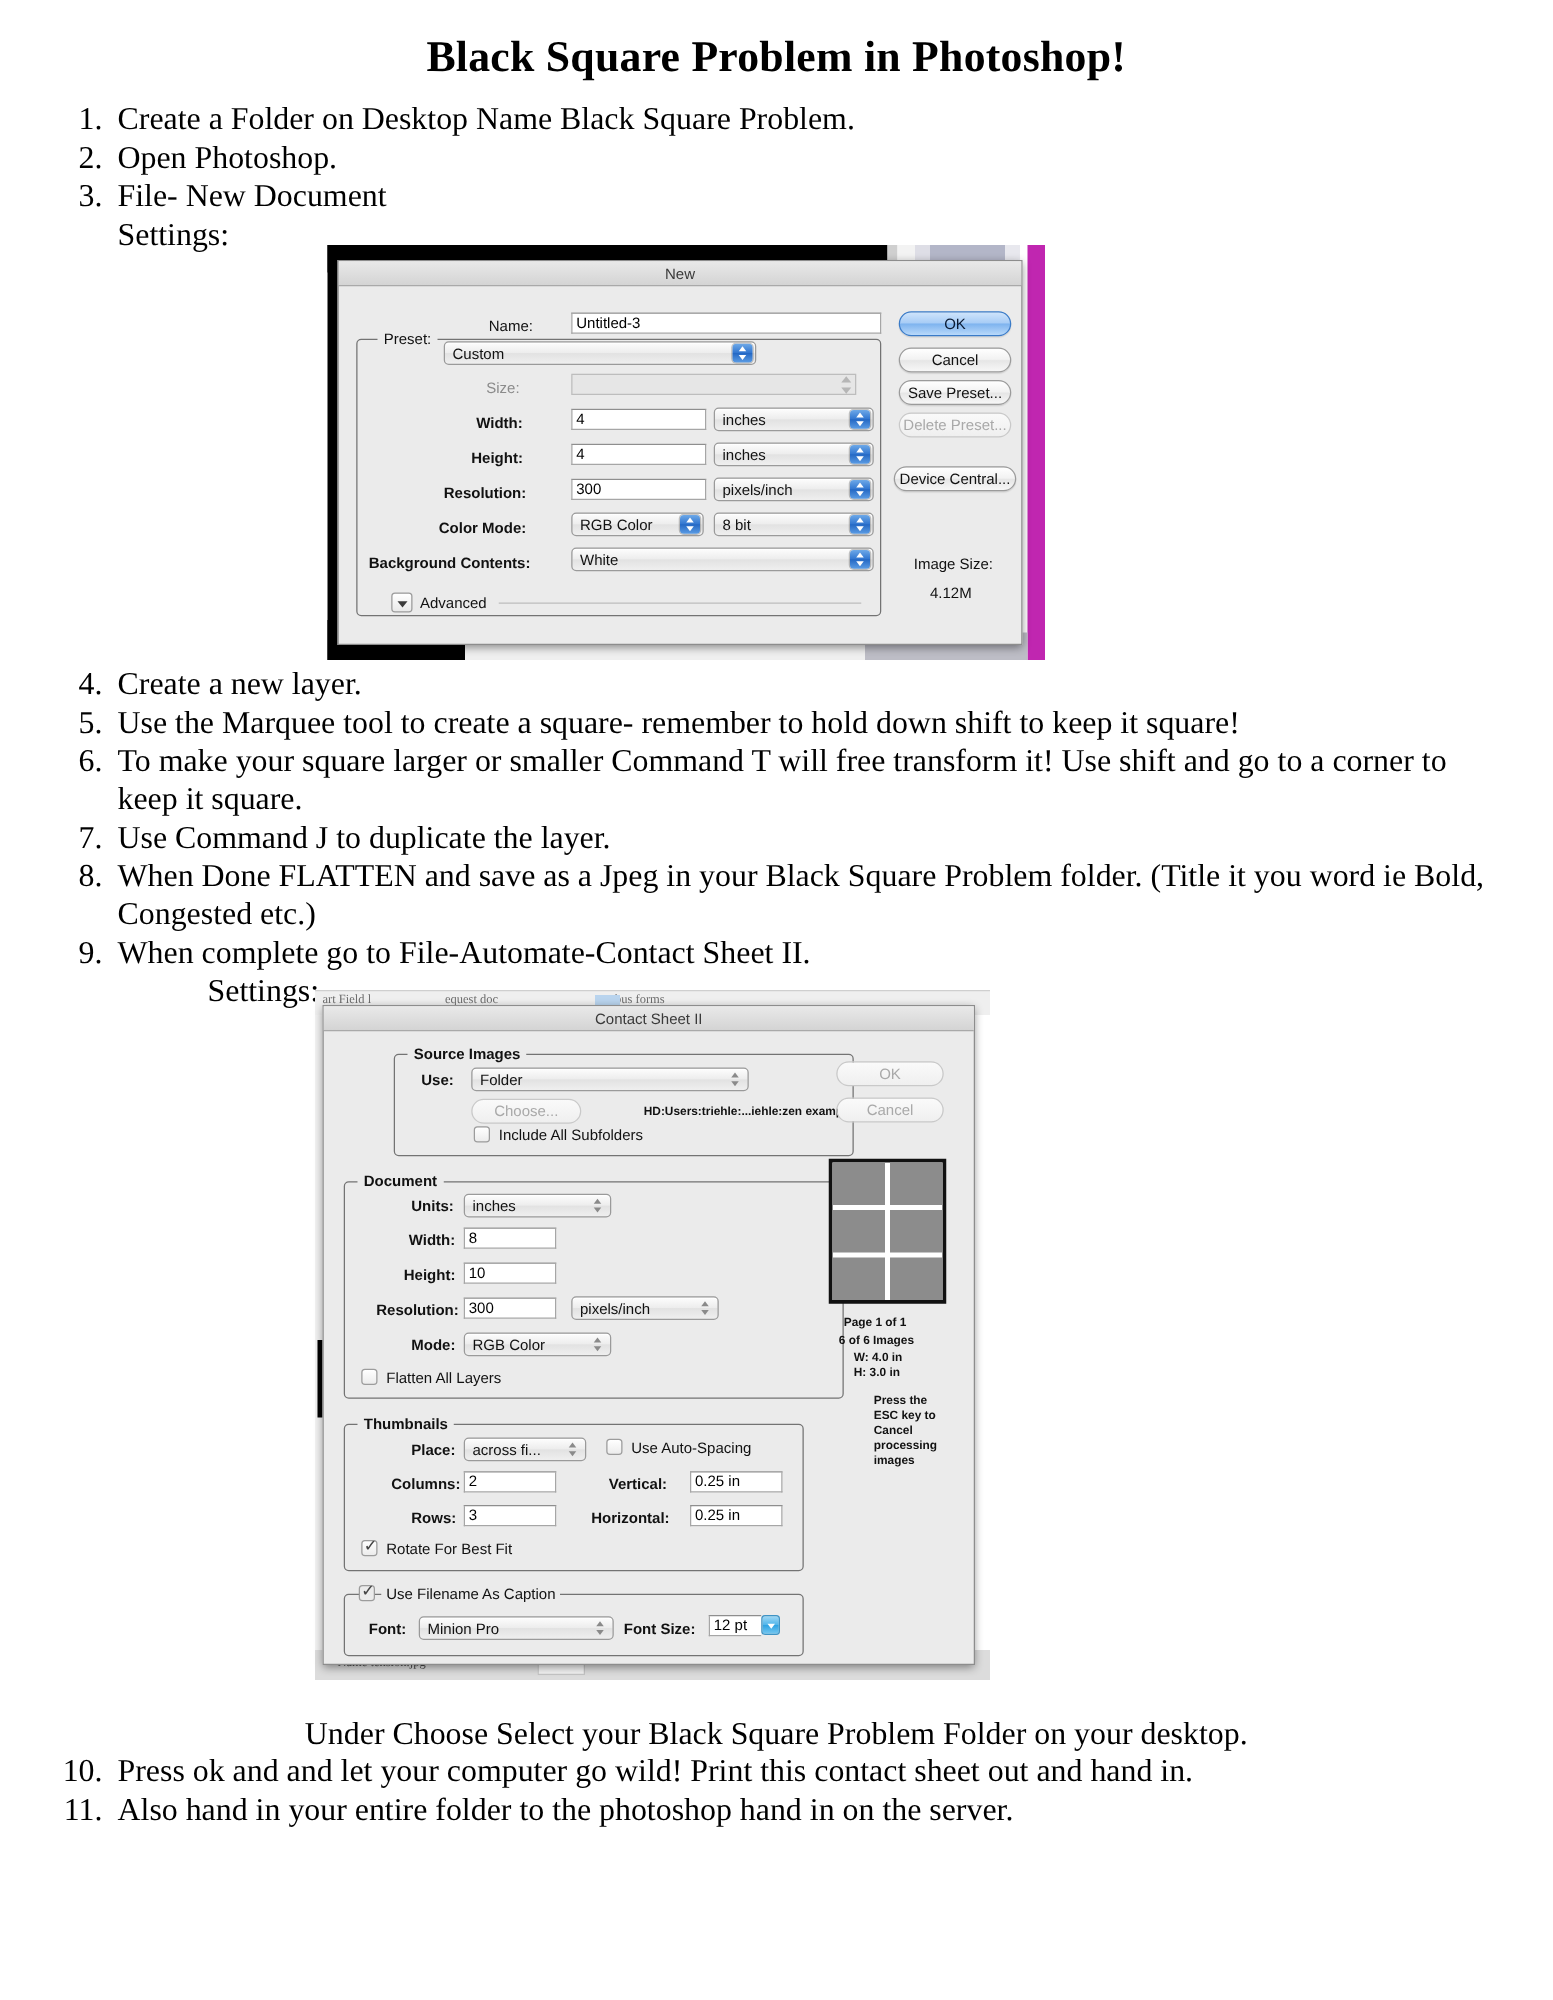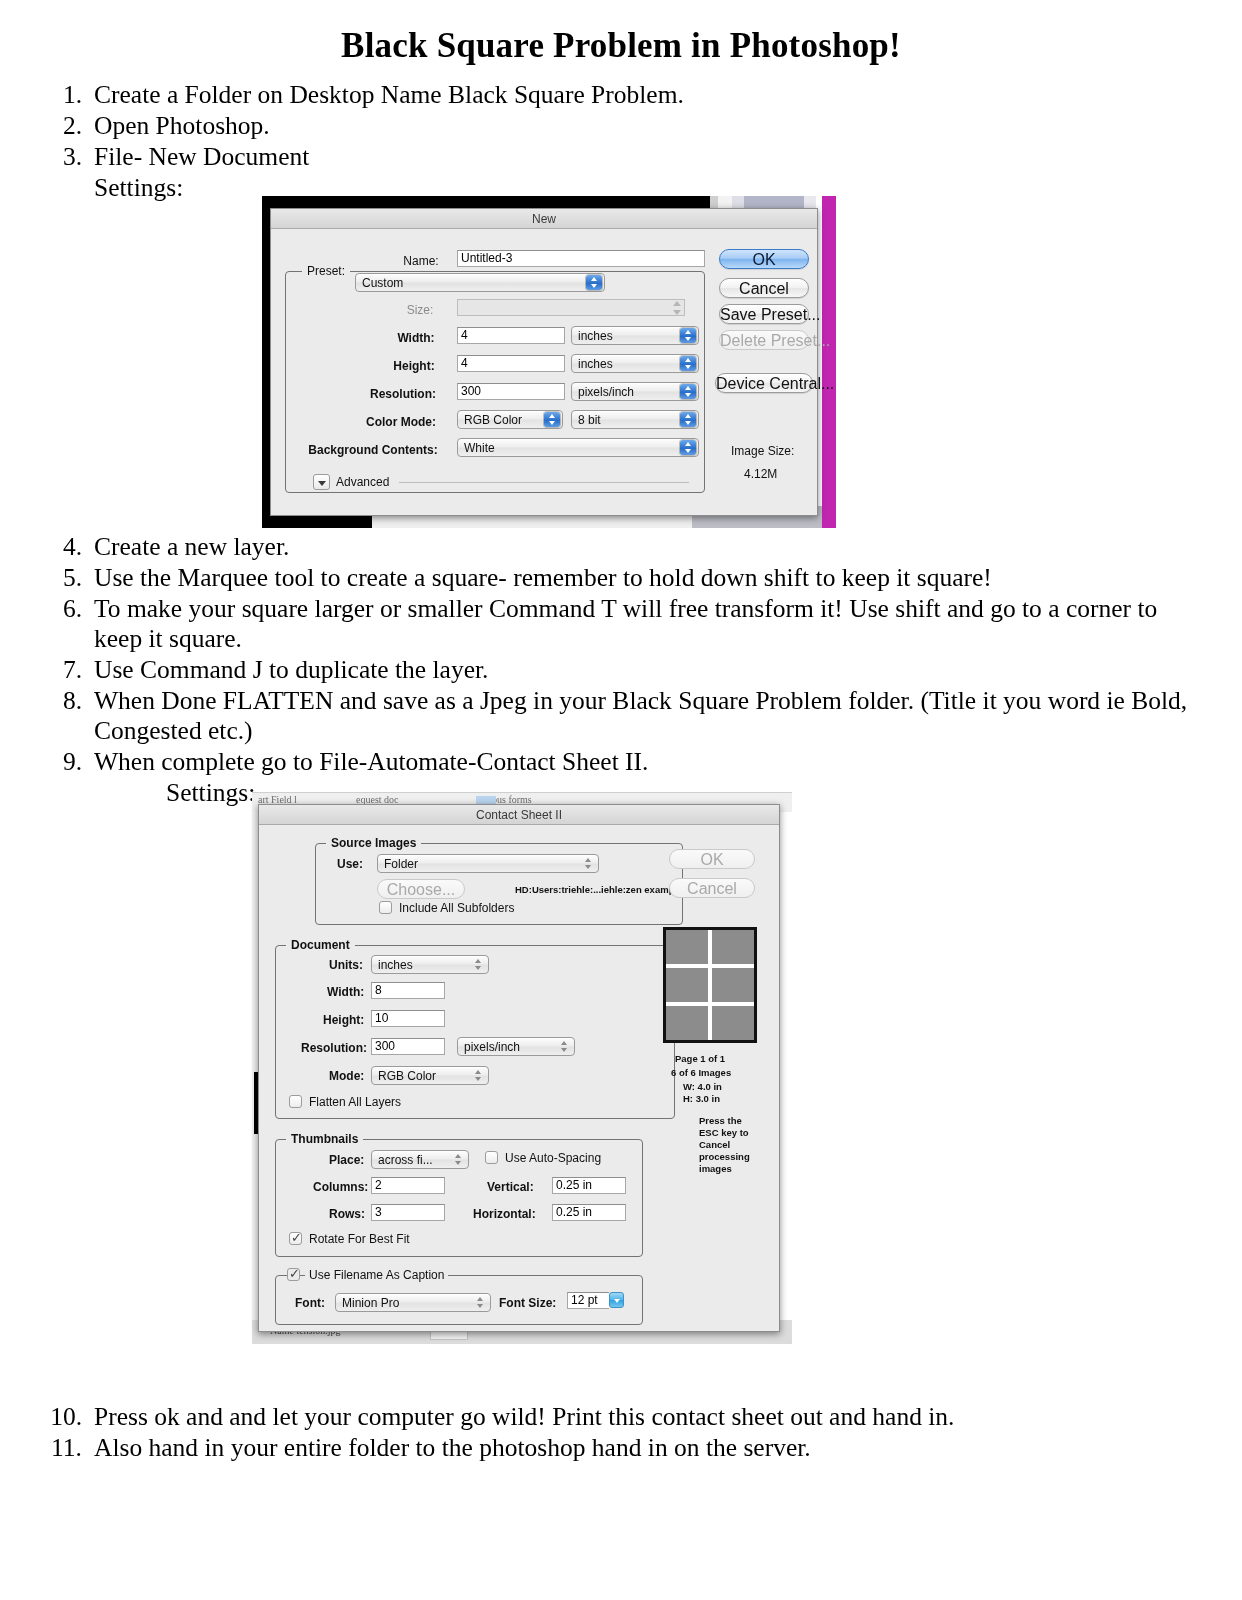--- a/index.html
+++ b/index.html
@@ -31,21 +31,21 @@
     border:1px solid #8d8d8d;
     box-shadow:0 2px 7px rgba(0,0,0,.45);
     font-family:"Liberation Sans", sans-serif;
   }
   .titlebar {
     height:20px; line-height:20px; text-align:center;
     font-size:12px; color:#3a3a3a;
     background:linear-gradient(to bottom,#e9e9e9 0%,#d4d4d4 100%);
     border-bottom:1px solid #a9a9a9;
   }
-  .lbl { font-size:12px; color:#111; text-align:center; white-space:nowrap; }
+  .lbl { font-size:12px; color:#111; text-align:left; white-space:nowrap; }
   .lbl.dim { color:#8b8b8b; }
 
   
   .tf {
     background:#fff; border:1px solid #a6a6a6; border-top-color:#8e8e8e;
     height:17px; line-height:15px; font-size:12px; padding:0 3px;
     color:#000; overflow:hidden; white-space:nowrap;
   }
   .tf.dis { background:#e6e6e6; border-color:#bdbdbd; }
 
@@ -76,21 +76,21 @@
   .stepper { position:absolute; width:12px; height:16px; }
   .stepper:before, .stepper:after {
     content:""; position:absolute; left:2px;
     border-left:4px solid transparent; border-right:4px solid transparent;
   }
   .stepper:before { top:1px; border-bottom:5px solid #7d7d7d; }
   .stepper:after  { bottom:1px; border-top:5px solid #7d7d7d; }
 
   
   .btn {
-    height:20px; line-height:19px; text-align:center; font-size:16px;
+    height:20px; line-height:19px; text-align:center; font-size:12px;
     border:1px solid #9b9b9b; border-radius:10px; color:#111;
     background:linear-gradient(to bottom,#ffffff 0%,#f2f2f2 47%,#e6e6e6 53%,#f7f7f7 100%);
     box-shadow:0 1px 1px rgba(0,0,0,.12);
     white-space:nowrap;
   }
   .btn.default {
     color:#0a1a33; border-color:#3a7bc8;
     background:linear-gradient(to bottom,#cfe4fb 0%,#a9cdf6 45%,#7fb4ef 52%,#b9d9fa 100%);
   }
   .btn.dis { color:#a9a9a9; border-color:#c9c9c9;
@@ -399,20 +399,21 @@
       <div class="dtext small b" style="left:424px; top:288px;">H: 3.0 in</div>
 
       <div class="dtext small b" style="left:440px; top:310px;">Press the</div>
       <div class="dtext small b" style="left:440px; top:322px;">ESC key to</div>
       <div class="dtext small b" style="left:440px; top:334px;">Cancel</div>
       <div class="dtext small b" style="left:440px; top:346px;">processing</div>
       <div class="dtext small b" style="left:440px; top:358px;">images</div>
     </div>
   </div>
 
+  <div class="center-line" style="top:1372px;">Under Choose Select your Black Square Problem Folder on your desktop.</div>
 
   <div class="list" style="top:1402px;">
     <div class="li">
       <span class="num">10.</span>
       <span class="txt">Press ok and and let your computer go wild!  Print this contact sheet out and hand in.</span>
     </div>
     <div class="li">
       <span class="num">11.</span>
       <span class="txt">Also hand in your entire folder to the photoshop hand in on the server.</span>
     </div>

